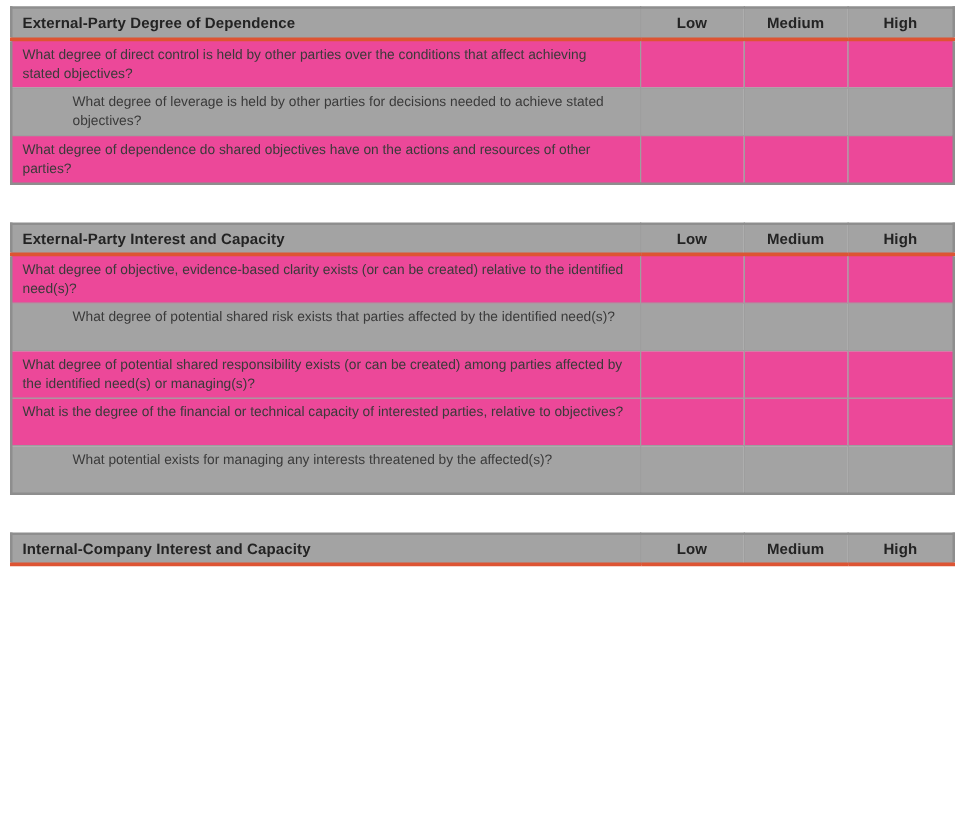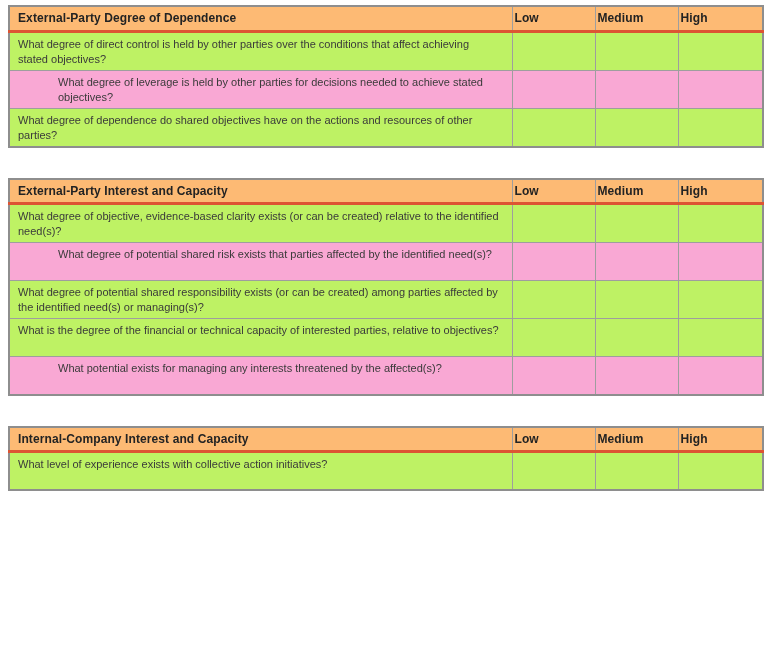--- a/index.html
+++ b/index.html
@@ -31,53 +31,53 @@
   col.s-col   { width: 83px; }
   col.s-col-r { width: 85px; }
 
   th, td {
     border: 1px solid #9e9e9e;
     box-sizing: border-box;
   }
   thead th {
     height: 25px;
     border-bottom: 3px solid #dd5433;
-    background: #fdba74;
+    background: #a3a3a3;
     vertical-align: middle;
     font-size: 12px;
     font-weight: bold;
     color: #232323;
     letter-spacing: 0.1px;
   }
   th.title-cell {
     text-align: left;
     padding: 2px 8px 2px 8px;
   }
   th.score-head {
-    text-align: left;
+    text-align: center;
     padding: 2px 2px;
   }
   tbody td {
     height: 38px;
     vertical-align: top;
   }
   td.question-cell {
     padding: 4px 10px 3px 8px;
     font-size: 11px;
     line-height: 15px;
     color: #3a3a3a;
   }
   td.score-cell {
     padding: 0;
   }
   tbody tr.shaded td {
-    background: #bef264;
+    background: #ec4899;
   }
   tbody tr.plain td {
-    background: #f9a8d4;
+    background: #a3a3a3;
     padding-left: 48px;
   }
 </style>
 </head>
 <body>
 
 <div class="page">
 
   <table class="assessment">
     <colgroup>
@@ -174,22 +174,16 @@
       </colgroup>
     <thead>
       <tr>
         <th class="title-cell">Internal-Company Interest and Capacity</th>
         <th class="score-head">Low</th>
         <th class="score-head">Medium</th>
         <th class="score-head">High</th>
       </tr>
     </thead>
     <tbody>
-      <tr class="shaded">
-        <td class="question-cell">What level of experience exists with collective action initiatives?</td>
-        <td class="score-cell"></td>
-        <td class="score-cell"></td>
-        <td class="score-cell"></td>
-      </tr>
     </tbody>
   </table>
 
 </div>
 
 </body></html>

